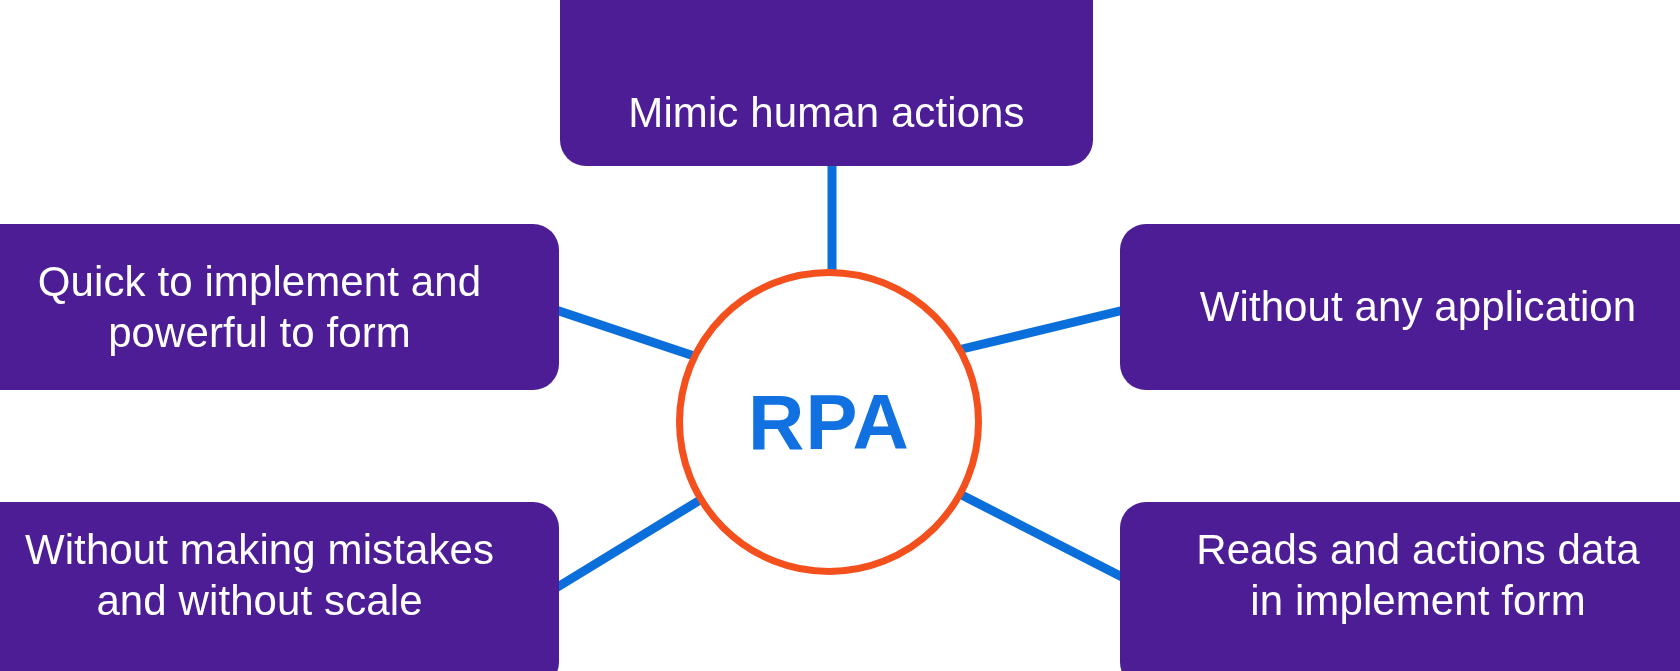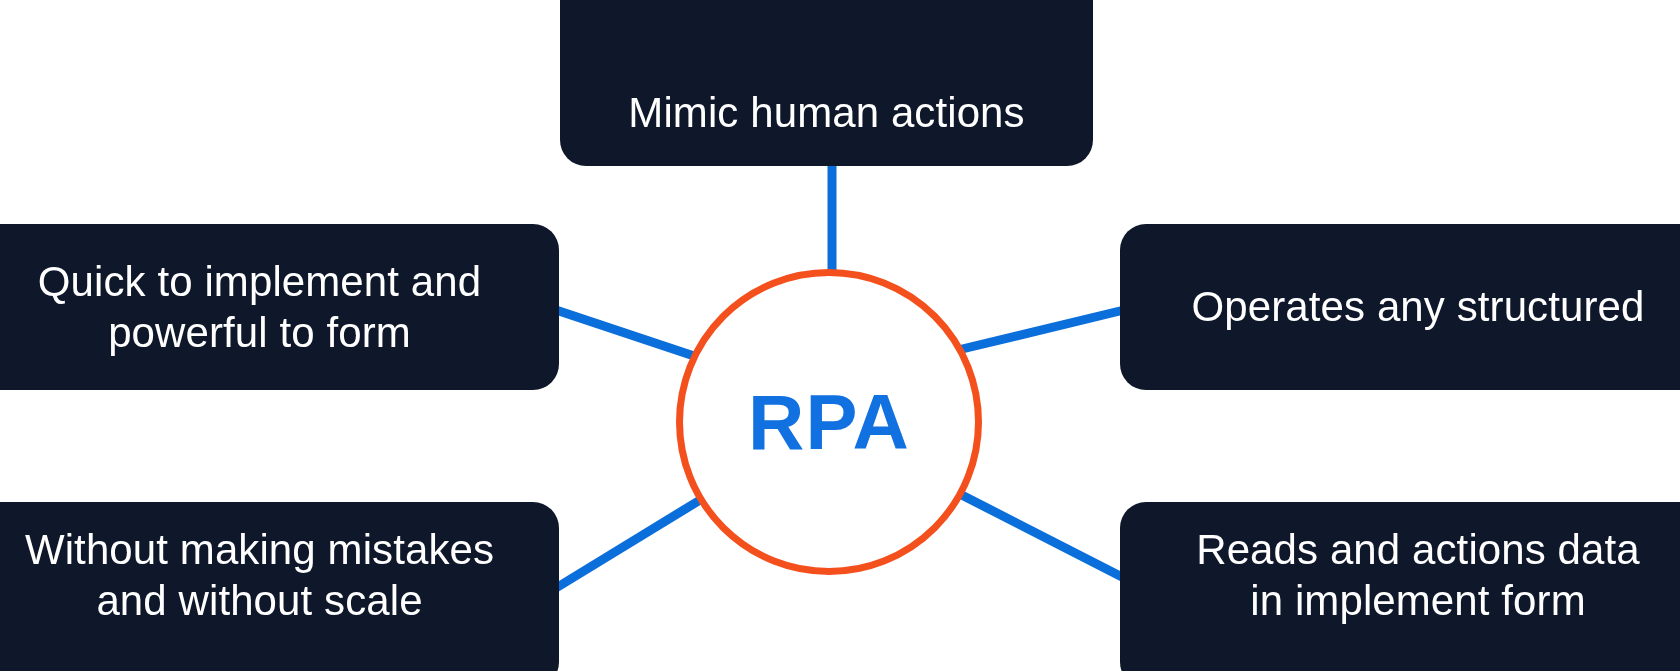--- a/index.html
+++ b/index.html
@@ -22,21 +22,21 @@
   #connectors {
     position: absolute;
     left: 0;
     top: 0;
     width: 1680px;
     height: 671px;
   }
   .node-box {
     position: absolute;
     box-sizing: border-box;
-    background: #0f172a;
+    background: #4c1d95;
     border-radius: 26px;
     display: flex;
     align-items: center;
     justify-content: center;
     text-align: center;
     color: #ffffff;
     font-size: 42px;
     line-height: 1.22;
     font-weight: 400;
     letter-spacing: 0.1px;
@@ -134,21 +134,21 @@
     <span class="node-label">Quick to implement and
 powerful to form</span>
   </div>
 
   <div class="node-box" id="box-left-bottom">
     <span class="node-label">Without making mistakes
 and without scale</span>
   </div>
 
   <div class="node-box" id="box-right-top">
-    <span class="node-label">Operates any structured</span>
+    <span class="node-label">Without any application</span>
   </div>
 
   <div class="node-box" id="box-right-bottom">
     <span class="node-label">Reads and actions data
 in implement form</span>
   </div>
 
   <div id="center-circle">
     <span id="center-label">RPA</span>
   </div>

